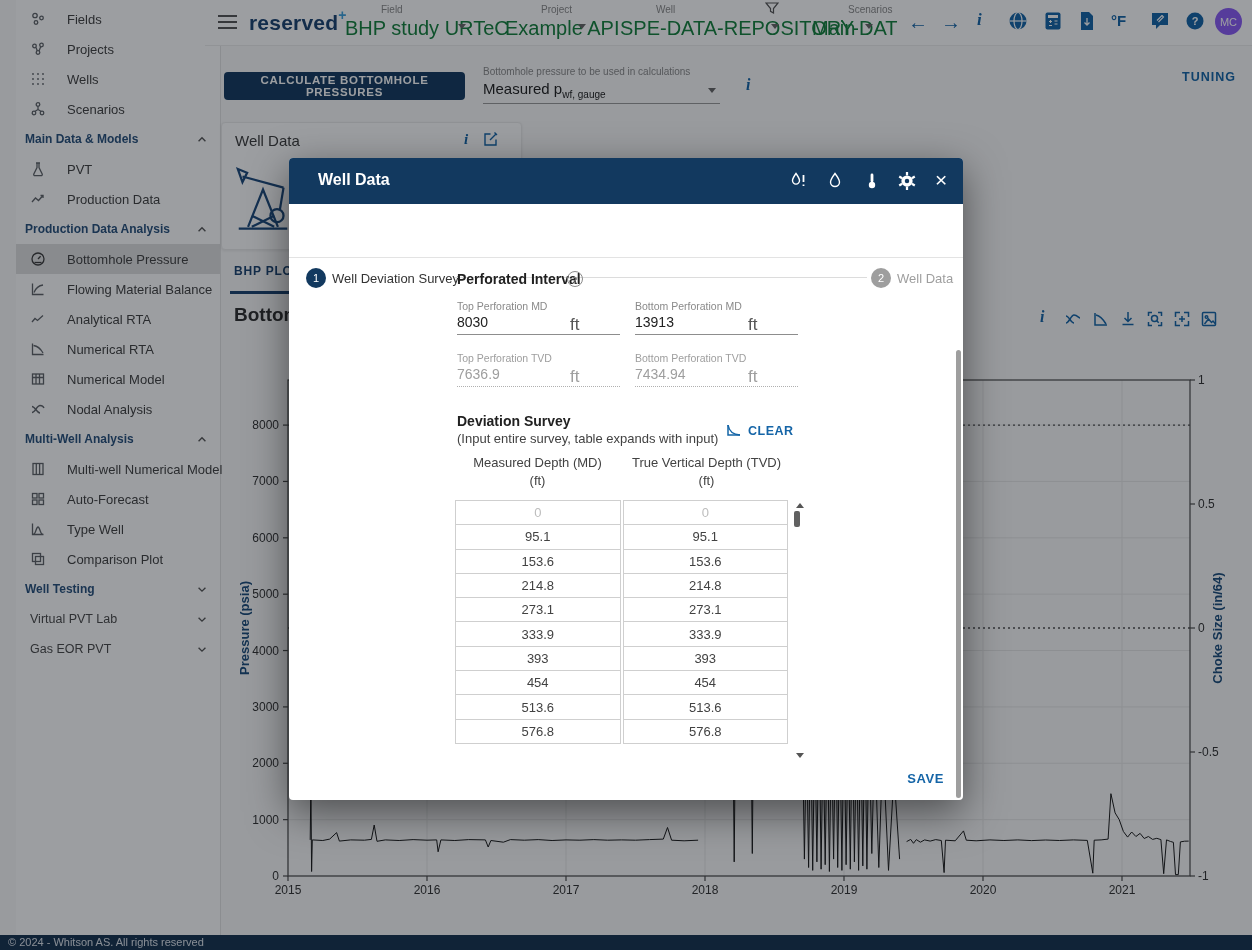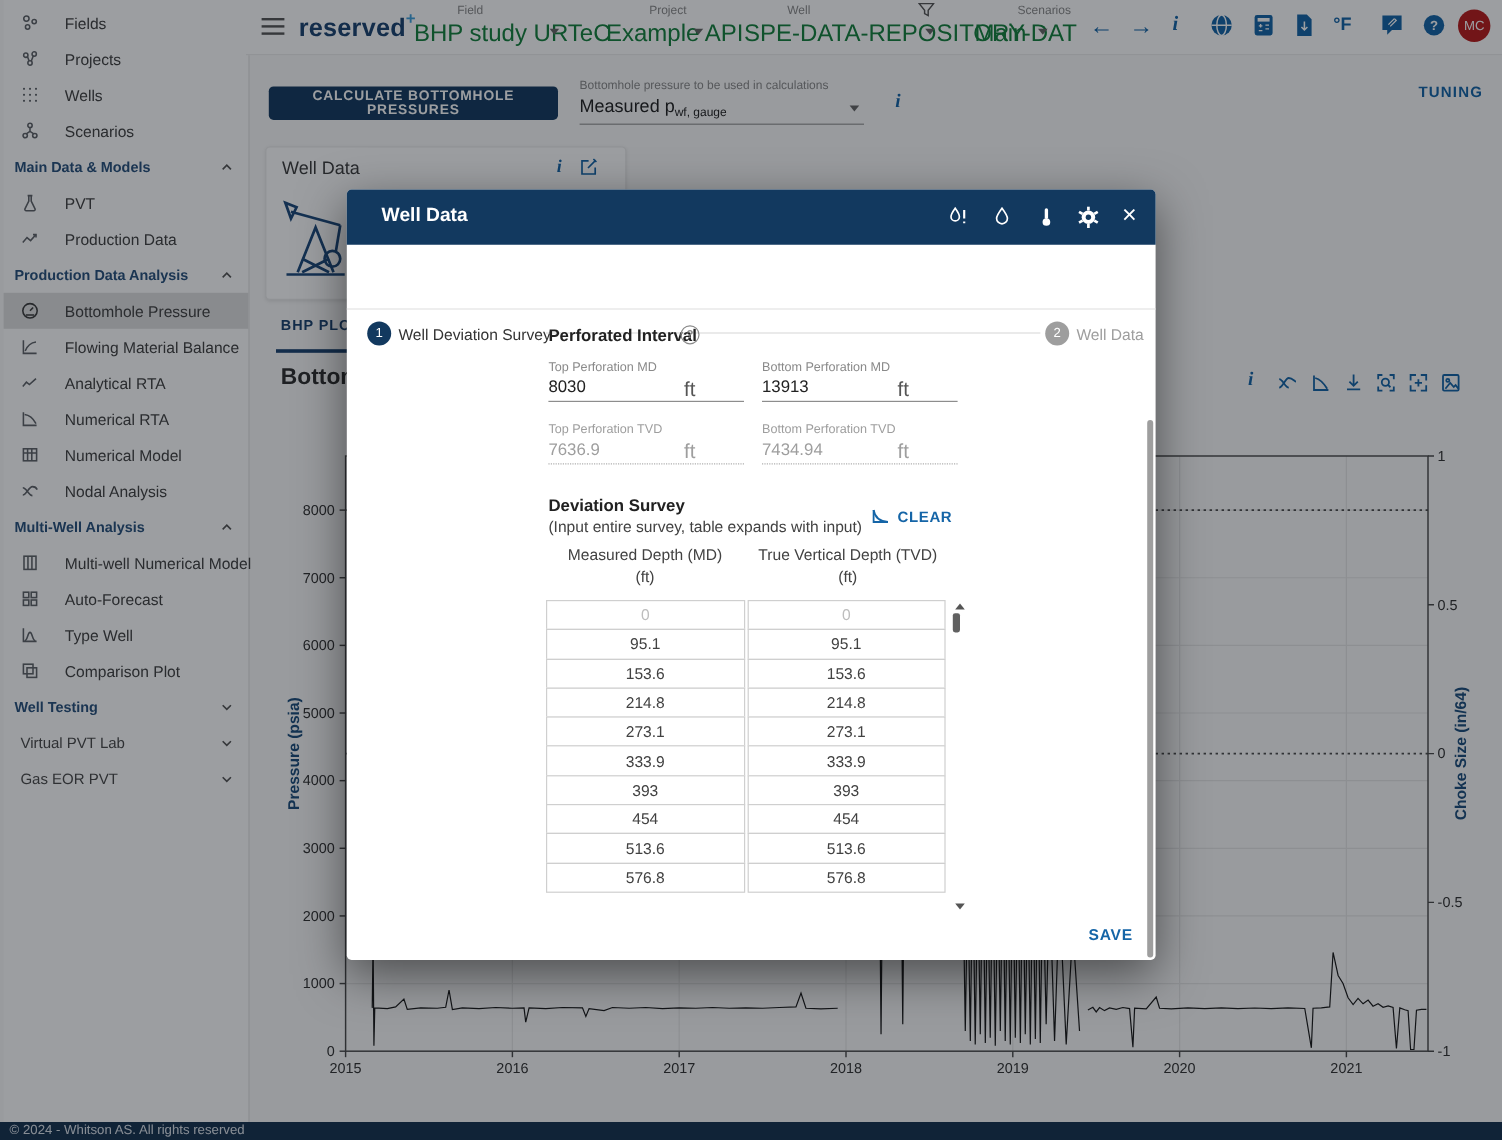--- a/index.html
+++ b/index.html
@@ -2,21 +2,21 @@
 <html><head>
 <meta charset="utf-8">
 <style>
   html,body{margin:0;padding:0;background:#777;}
   #app{position:relative;width:1252px;height:950px;background:#fafafa;overflow:hidden;
        font-family:"Liberation Sans",sans-serif;}
   .abs{position:absolute;}
   svg{display:block;}
 
   
-  .sidebar{position:absolute;left:3px;top:0;width:205px;height:935px;background:#fff;
+  .sidebar{position:absolute;left:16px;top:0;width:205px;height:935px;background:#fff;
            border-right:1px solid #e3e3e3;padding-top:4px;box-sizing:border-box;z-index:3;}
   .srow{height:30px;display:flex;align-items:center;box-sizing:border-box;}
   .s-item{padding-left:14px;cursor:pointer;}
   .s-item .s-ic{width:16px;height:16px;margin-right:21px;flex:0 0 16px;}
   .s-item .lbl{font-size:13px;color:#424242;white-space:nowrap;}
   .s-item.active{background:#e0e0e0;}
   .s-sec{padding:0 12px 0 9px;justify-content:space-between;cursor:pointer;}
   .s-sec .lbl{font-size:12px;font-weight:bold;color:#28517c;white-space:nowrap;}
   .s-sub{padding:0 12px 0 14px;justify-content:space-between;cursor:pointer;}
   .s-sub .lbl{font-size:12.5px;color:#4a4a4a;white-space:nowrap;}
@@ -29,21 +29,21 @@
   .ham div{height:2px;background:#555;margin-bottom:4px;}
   .logo{position:absolute;left:44px;top:9px;font-size:21px;font-weight:bold;color:#1c4370;letter-spacing:.2px;}
   .logo sup{font-size:14px;color:#3fa0dc;position:relative;top:-2px;}
   .sel .slabel{position:absolute;font-size:10px;color:#8a8a8a;margin-left:36px;}
   .sel .sval{position:absolute;font-size:20px;color:#15803d;white-space:nowrap;}
   .caret{width:0;height:0;border-left:4.5px solid transparent;border-right:4.5px solid transparent;
          border-top:5px solid #666;position:absolute;}
   .tbicon{position:absolute;top:11px;color:#1565a7;cursor:pointer;}
   .arrow{font-size:20px;line-height:22px;color:#1565a7;}
   .avatar{position:absolute;left:1010px;top:8px;width:27px;height:27px;border-radius:50%;
-          background:#b91c1c;color:#fff;font-size:11px;display:flex;align-items:center;justify-content:center;}
+          background:#8b5cf6;color:#fff;font-size:11px;display:flex;align-items:center;justify-content:center;}
 
   
   .calc-btn{position:absolute;left:224px;top:72px;width:241px;height:28px;background:#143a5f;color:#fff;
             border:none;border-radius:4px;font-family:"Liberation Sans",sans-serif;font-size:11.5px;
             font-weight:bold;letter-spacing:.7px;cursor:pointer;z-index:4;}
   .tuning{position:absolute;left:1182px;top:70px;font-size:12.5px;font-weight:bold;letter-spacing:1px;
           color:#1565a7;cursor:pointer;z-index:4;}
 
   
   .wcard{position:absolute;left:221px;top:122px;width:299px;height:126px;background:#fff;

